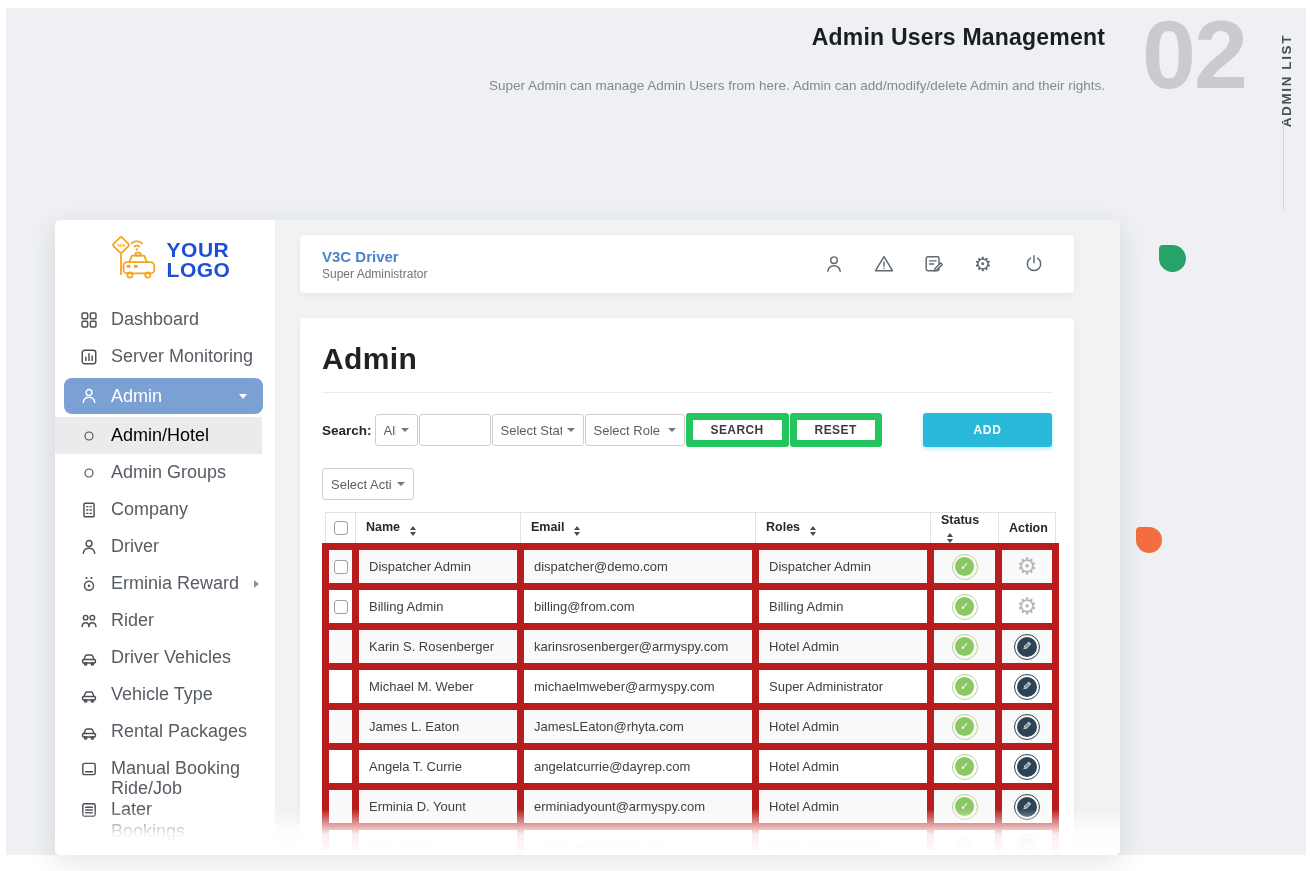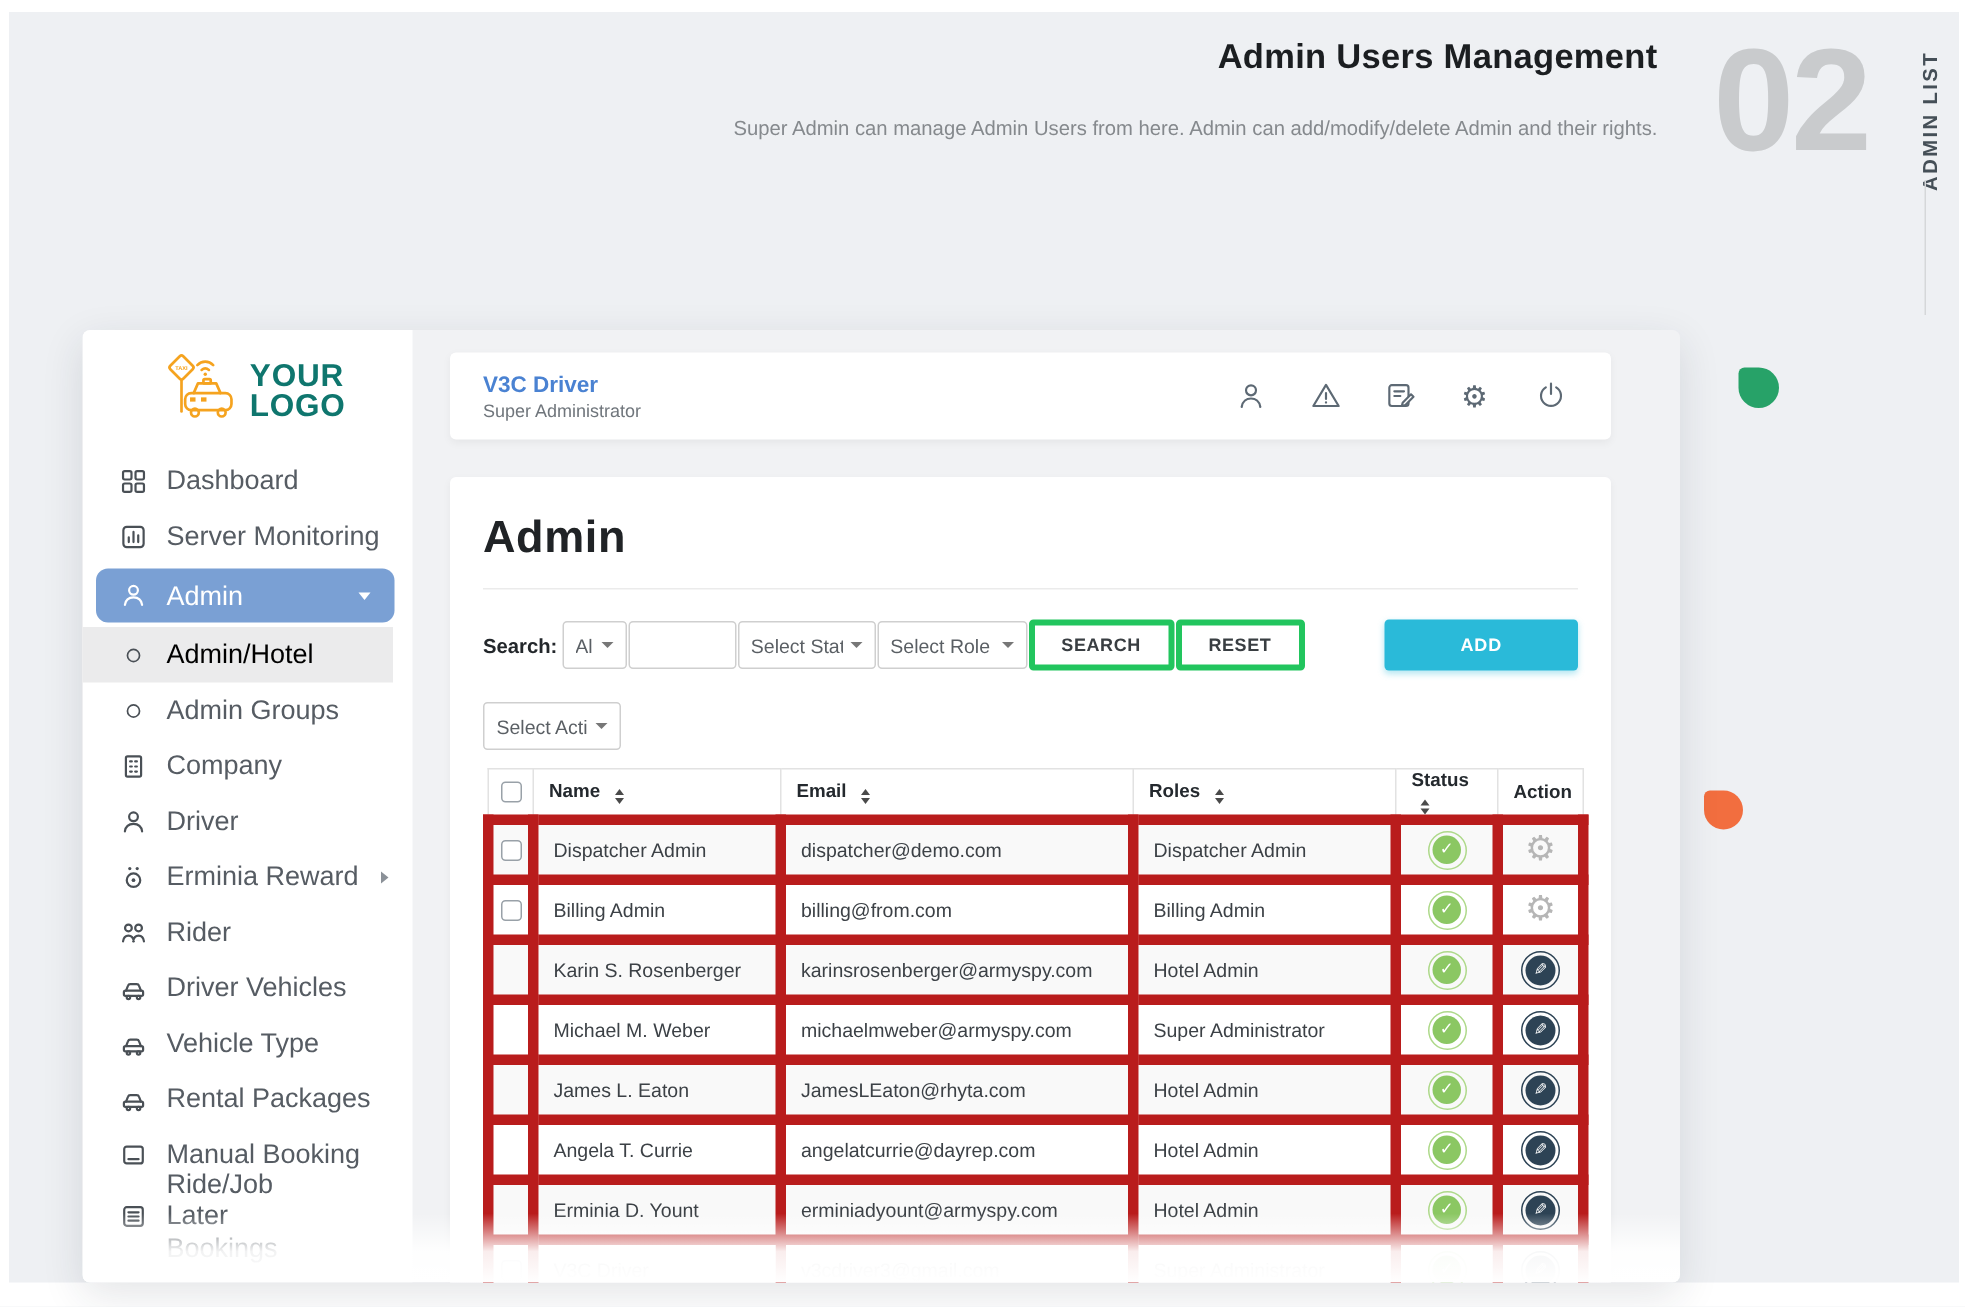--- a/index.html
+++ b/index.html
@@ -4,36 +4,36 @@
 <style>
   * { margin:0; padding:0; box-sizing:border-box; }
   html,body { width:1310px; height:871px; }
   body { position:relative; background:#ffffff; font-family:"Liberation Sans","DejaVu Sans",sans-serif; overflow:hidden; }
 
   .bg-panel { position:absolute; left:6px; right:4px; top:8px; bottom:16px; background:#eef0f3; }
 
   
   .page-title { position:absolute; top:24px; right:205px; font-size:23px; font-weight:bold; color:#1b1e21; letter-spacing:.2px; }
   .page-sub   { position:absolute; top:78px; right:205px; font-size:13.5px; color:#85898d; }
-  .page-num   { position:absolute; top:18px; right:64px; font-size:97px; line-height:1; font-weight:800; color:#c9cbcd; letter-spacing:-2px; }
+  .page-num   { position:absolute; top:6px; right:64px; font-size:97px; line-height:1; font-weight:800; color:#c9cbcd; letter-spacing:-2px; }
   .side-label { position:absolute; top:34px; right:16px; writing-mode:vertical-rl; transform:rotate(180deg); font-size:13.5px; font-weight:bold; letter-spacing:1.6px; color:#454f57; }
   .side-line  { position:absolute; top:120px; right:26px; width:1px; height:90px; background:#d5d7d9; }
 
   
   .drop { position:absolute; border-radius:4px 50% 50% 50%; }
   .drop.green  { left:1159px; top:245px; width:27px; height:27px; background:#27a268; }
   .drop.orange { left:1136px; top:527px; width:26px; height:26px; background:#f26e3f; }
 
   
   .app { position:absolute; left:55px; top:220px; width:1065px; height:635px; background:#f1f2f4; border-radius:5px; box-shadow:0 8px 28px rgba(30,40,60,.12); display:flex; overflow:hidden; }
 
   
   .sidebar { width:220px; background:#fff; flex-shrink:0; }
   .logo { display:flex; align-items:center; justify-content:center; gap:7px; padding:15px 0 10px 8px; }
-  .logo-text { color:#0f766e; font-weight:bold; font-size:21px; line-height:.94; letter-spacing:.5px; }
+  .logo-text { color:#1d4ed8; font-weight:bold; font-size:21px; line-height:.94; letter-spacing:.5px; }
   .nav { margin-top:6px; }
   .nav-item { height:37px; display:flex; align-items:center; padding:0 16px 0 25px; color:#565c63; font-size:18px; cursor:pointer; white-space:nowrap; }
   .nav-icon { width:18px; height:18px; margin-right:13px; color:#4a5056; flex-shrink:0; display:flex; }
   .nav-icon svg { width:100%; height:100%; }
   .nav-item.active { background:#7aa0d4; color:#fff; border-radius:8px; margin:3px 12px 3px 9px; padding-left:16px; height:36px; }
   .nav-item.active .nav-icon { color:#fff; }
   .nav-item.sub-active { background:#ebebec; margin-right:13px; color:#000000; }
   .nav-item.sub .nav-icon { width:14px; height:14px; margin-left:2px; margin-right:15px; }
   .nav-item.two-line { height:46px; }
   .nav-item.two-line .nav-label { white-space:normal; width:104px; line-height:1.2; }
@@ -55,21 +55,21 @@
   .admin-heading { font-size:30px; font-weight:600; color:#202326; letter-spacing:.4px; margin:6px 0 16px; }
   .heading-rule { border:none; border-top:1px solid #ebebeb; margin:0 0 20px; }
 
   .search-row { display:flex; align-items:center; gap:1px; }
   .search-label { font-size:13.5px; font-weight:bold; color:#23272b; margin-right:2px; }
   .select-box { height:32px; border:1px solid #cfcfcf; border-radius:3px; background:#fff; display:flex; align-items:center; padding:0 8px; font-size:13px; color:#5a5f64; cursor:pointer; }
   .select-box .sel-text { overflow:hidden; white-space:nowrap; flex:1; }
   .caret { width:0; height:0; border-left:4px solid transparent; border-right:4px solid transparent; border-top:4.5px solid #777; margin-left:5px; flex-shrink:0; }
   .w-all { width:43px; } .w-status { width:92px; } .w-role { width:100px; } .w-action { width:92px; }
   .text-input { width:72px; height:32px; border:1px solid #cfcfcf; border-radius:3px; font-size:13px; padding:0 6px; color:#444; }
-  .btn { height:34px; background:#fff; border:4px solid #22c55e; border-radius:3px; font-size:12px; font-weight:bold; letter-spacing:.4px; color:#393e42; padding:0 18px; cursor:pointer; }
+  .btn { height:34px; background:#fff; border:7px solid #22c55e; border-radius:3px; font-size:12px; font-weight:bold; letter-spacing:.4px; color:#393e42; padding:0 18px; cursor:pointer; }
   .btn-add { margin-left:auto; width:129px; height:34px; background:#2abad9; border:none; border-radius:3px; color:#fff; font-size:12px; font-weight:bold; letter-spacing:.6px; cursor:pointer; box-shadow:0 2px 4px rgba(42,186,217,.35); }
 
   .action-row { margin-top:21px; }
 
   table { width:100%; border-collapse:collapse; table-layout:fixed; margin-top:12px; }
   col.c-cb{width:30px;} col.c-name{width:165px;} col.c-email{width:235px;} col.c-roles{width:175px;} col.c-status{width:68px;} col.c-action{width:57px;}
   th { border:1px solid #e2e2e2; height:31px; font-size:12.5px; color:#24292e; text-align:left; padding:0 10px; font-weight:bold; background:#fff; }
   td { border:7px solid #b91c1c; height:40px; font-size:13px; color:#3c4146; padding:0 10px; background:#fff; overflow:hidden; white-space:nowrap; }
   tr.odd td { background:#f9f9f9; }
   tr.faded { opacity:.5; }

